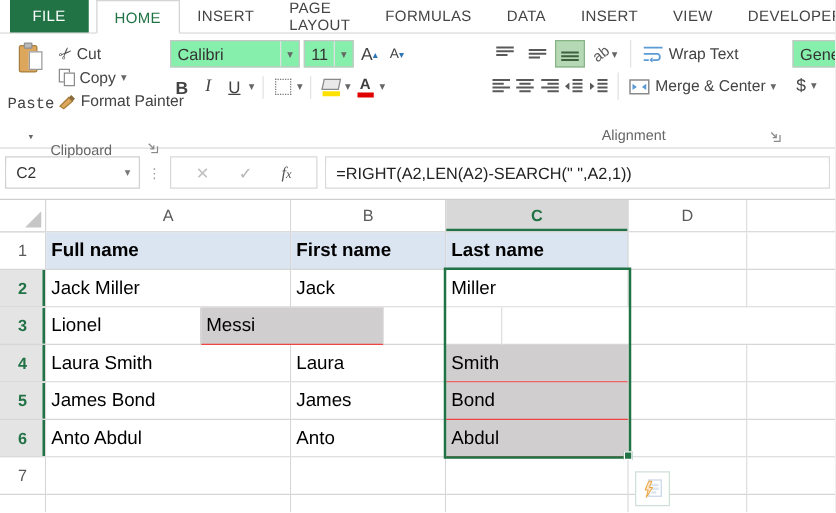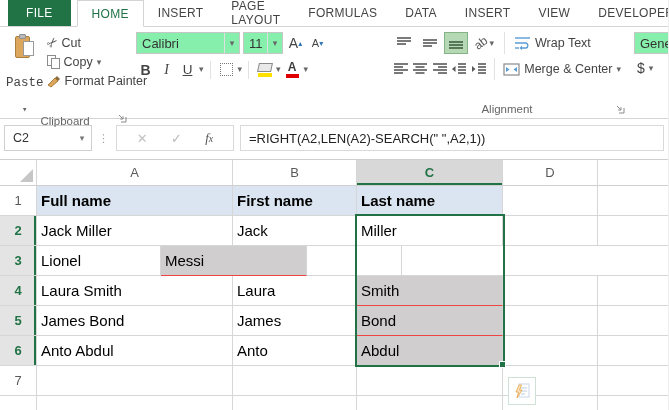--- a/index.html
+++ b/index.html
@@ -70,21 +70,21 @@
   .orient { width:28px; height:22px; display:flex; align-items:center; justify-content:center; gap:2px; }
   .ab { display:inline-block; transform:rotate(-38deg); color:#595959; font-size:12px; }
   .vline { width:1px; height:40px; background:#e2e2e2; margin:0 4px; align-self:center; }
   
   .g-num { width:120px; }
   .g-num .rgroup-content { flex-direction:column; gap:5px; }
   .numfmt { width:110px; }
   .cur { font-size:14px; color:#444; }
   
   .fbar { height:38px; display:flex; align-items:center; padding:5px 4px; gap:6px; background:#fff; }
-  .namebox { width:88px; height:26px; border:1px solid #d0d0d0; display:flex; align-items:center; }
+  .namebox { width:108px; height:26px; border:1px solid #d0d0d0; display:flex; align-items:center; }
   .namebox input { width:62px; border:0; outline:0; font-size:12.5px; color:#333; padding-left:8px; font-family:"Liberation Sans",sans-serif; }
   .namebox .arrow { margin-left:auto; width:18px; text-align:center; color:#777; font-size:9px; }
   .dots { color:#a0a0a0; font-size:11px; letter-spacing:1px; }
   .fxbox { width:118px; height:26px; border:1px solid #d9d9d9; display:flex; align-items:center; justify-content:space-around; padding:0 8px; }
   .fx-x { color:#c2c2c2; font-size:13px; }
   .fx-ok { color:#b8b8b8; font-size:13px; }
   .fx-fx { color:#555; font-size:13px; font-family:"Liberation Serif",serif; font-style:italic; }
   .fx-fx span { font-size:10px; }
   .formulabox { flex:1; height:26px; border:1px solid #d9d9d9; display:flex; align-items:center; }
   .formulabox input { width:100%; border:0; outline:0; font-size:13px; color:#222; padding-left:8px; font-family:"Liberation Sans",sans-serif; }

